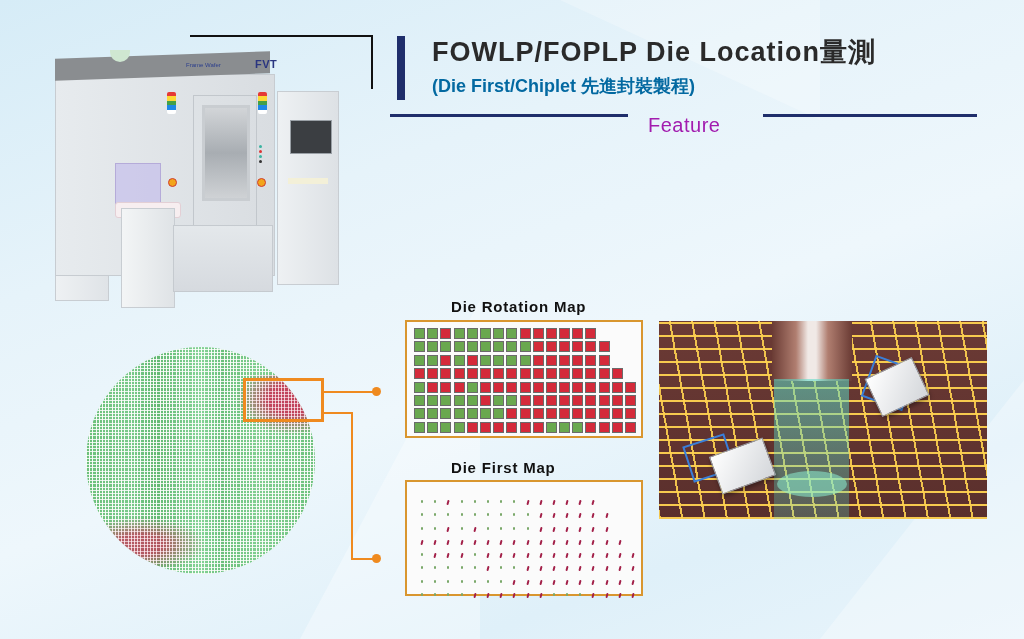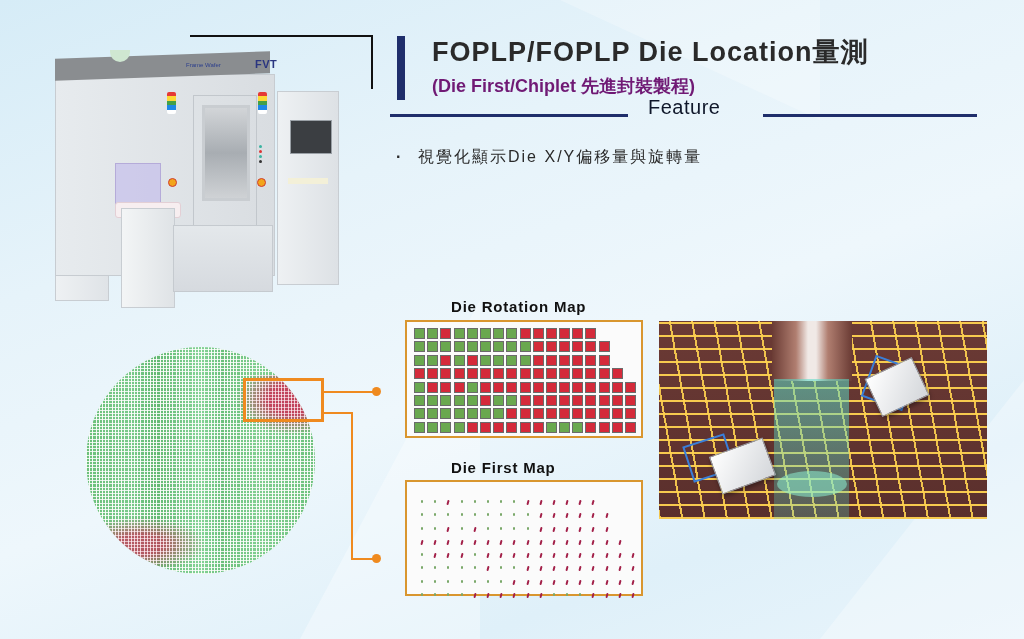--- a/index.html
+++ b/index.html
@@ -33,23 +33,23 @@
   .m-lower { position:absolute; left:118px; top:175px; width:98px; height:65px; background:linear-gradient(#e4e8eb,#d6dadf); border:1px solid #c5cacf; }
   .m-estop { position:absolute; width:7px; height:7px; border-radius:50%; background:#f2a51a; border:1px solid #d13b2f; }
   .m-dot { position:absolute; width:3px; height:3px; border-radius:50%; }
 
   .bracket-h { position:absolute; left:190px; top:35px; width:183px; height:2px; background:#111; }
   .bracket-v { position:absolute; left:371px; top:35px; width:2px; height:54px; background:#111; }
 
   
   .title-bar { position:absolute; left:397px; top:36px; width:8px; height:64px; background:#1f2e6b; }
   .title { position:absolute; left:432px; top:34px; font-size:27px; font-weight:bold; color:#2a2a2a; letter-spacing:1px; white-space:nowrap; }
-  .subtitle { position:absolute; left:432px; top:74px; font-size:18px; font-weight:bold; color:#701a75; white-space:nowrap; }
+  .subtitle { position:absolute; left:432px; top:74px; font-size:18px; font-weight:bold; color:#0369a1; white-space:nowrap; }
   .feat-line { position:absolute; height:3px; background:#1f2e6b; top:114px; }
-  .feat-label { position:absolute; left:648px; top:96px; font-size:20px; color:#0f172a; letter-spacing:0.5px; }
+  .feat-label { position:absolute; left:648px; top:114px; font-size:20px; color:#a21caf; letter-spacing:0.5px; }
   .features { position:absolute; left:396px; top:146px; margin:0; padding:0; list-style:none; }
   .features li { font-size:16px; color:#2a2a2a; letter-spacing:2px; height:29px; line-height:22px; white-space:nowrap; }
   .features .bul { display:inline-block; width:22px; font-weight:bold; }
 
   
   .wafer { position:absolute; left:86px; top:347px; width:229px; height:227px; border-radius:50%; overflow:hidden;
     background:
       repeating-linear-gradient(90deg, rgba(255,255,255,0.75) 0 1px, transparent 1px 3.2px),
       repeating-linear-gradient(0deg, rgba(255,255,255,0.6) 0 1px, transparent 1px 3.2px),
       linear-gradient(90deg,#6cc07a 0%,#79c98a 20%,#62b872 30%,#84d396 50%,#6abf7b 60%,#80ce90 75%,#6dc17d 100%);
@@ -124,28 +124,27 @@
   <div class="m-dot" style="left:204px;top:95px;background:#3bb3a0;"></div>
   <div class="m-dot" style="left:204px;top:100px;background:#d33;"></div>
   <div class="m-dot" style="left:204px;top:105px;background:#3bb3a0;"></div>
   <div class="m-dot" style="left:204px;top:110px;background:#333;"></div>
 </div>
 
 <div class="bracket-h"></div>
 <div class="bracket-v"></div>
 
 <div class="title-bar"></div>
-<div class="title">FOPLP/FOPLP Die Location量測</div>
+<div class="title">FOWLP/FOPLP Die Location量測</div>
 <div class="subtitle">(Die First/Chiplet 先進封裝製程)</div>
 <div class="feat-line" style="left:390px;width:238px;"></div>
 <div class="feat-label">Feature</div>
 <div class="feat-line" style="left:763px;width:214px;"></div>
 
 <ul class="features">
-  <li><span class="bul">·</span><span>視覺化顯示Die X/Y偏移量與旋轉量</span></li>
 </ul>
 
 <div class="wafer">
   <div class="wafer-red1"></div>
   <div class="wafer-red2"></div>
   <div class="wafer-grid-overlay"></div>
 </div>
 <div class="zoom-box"></div>
 <div class="conn" style="left:324px;top:391px;width:50px;height:2px;"></div>
 <div class="conn-dot" style="left:372px;top:387px;"></div>

